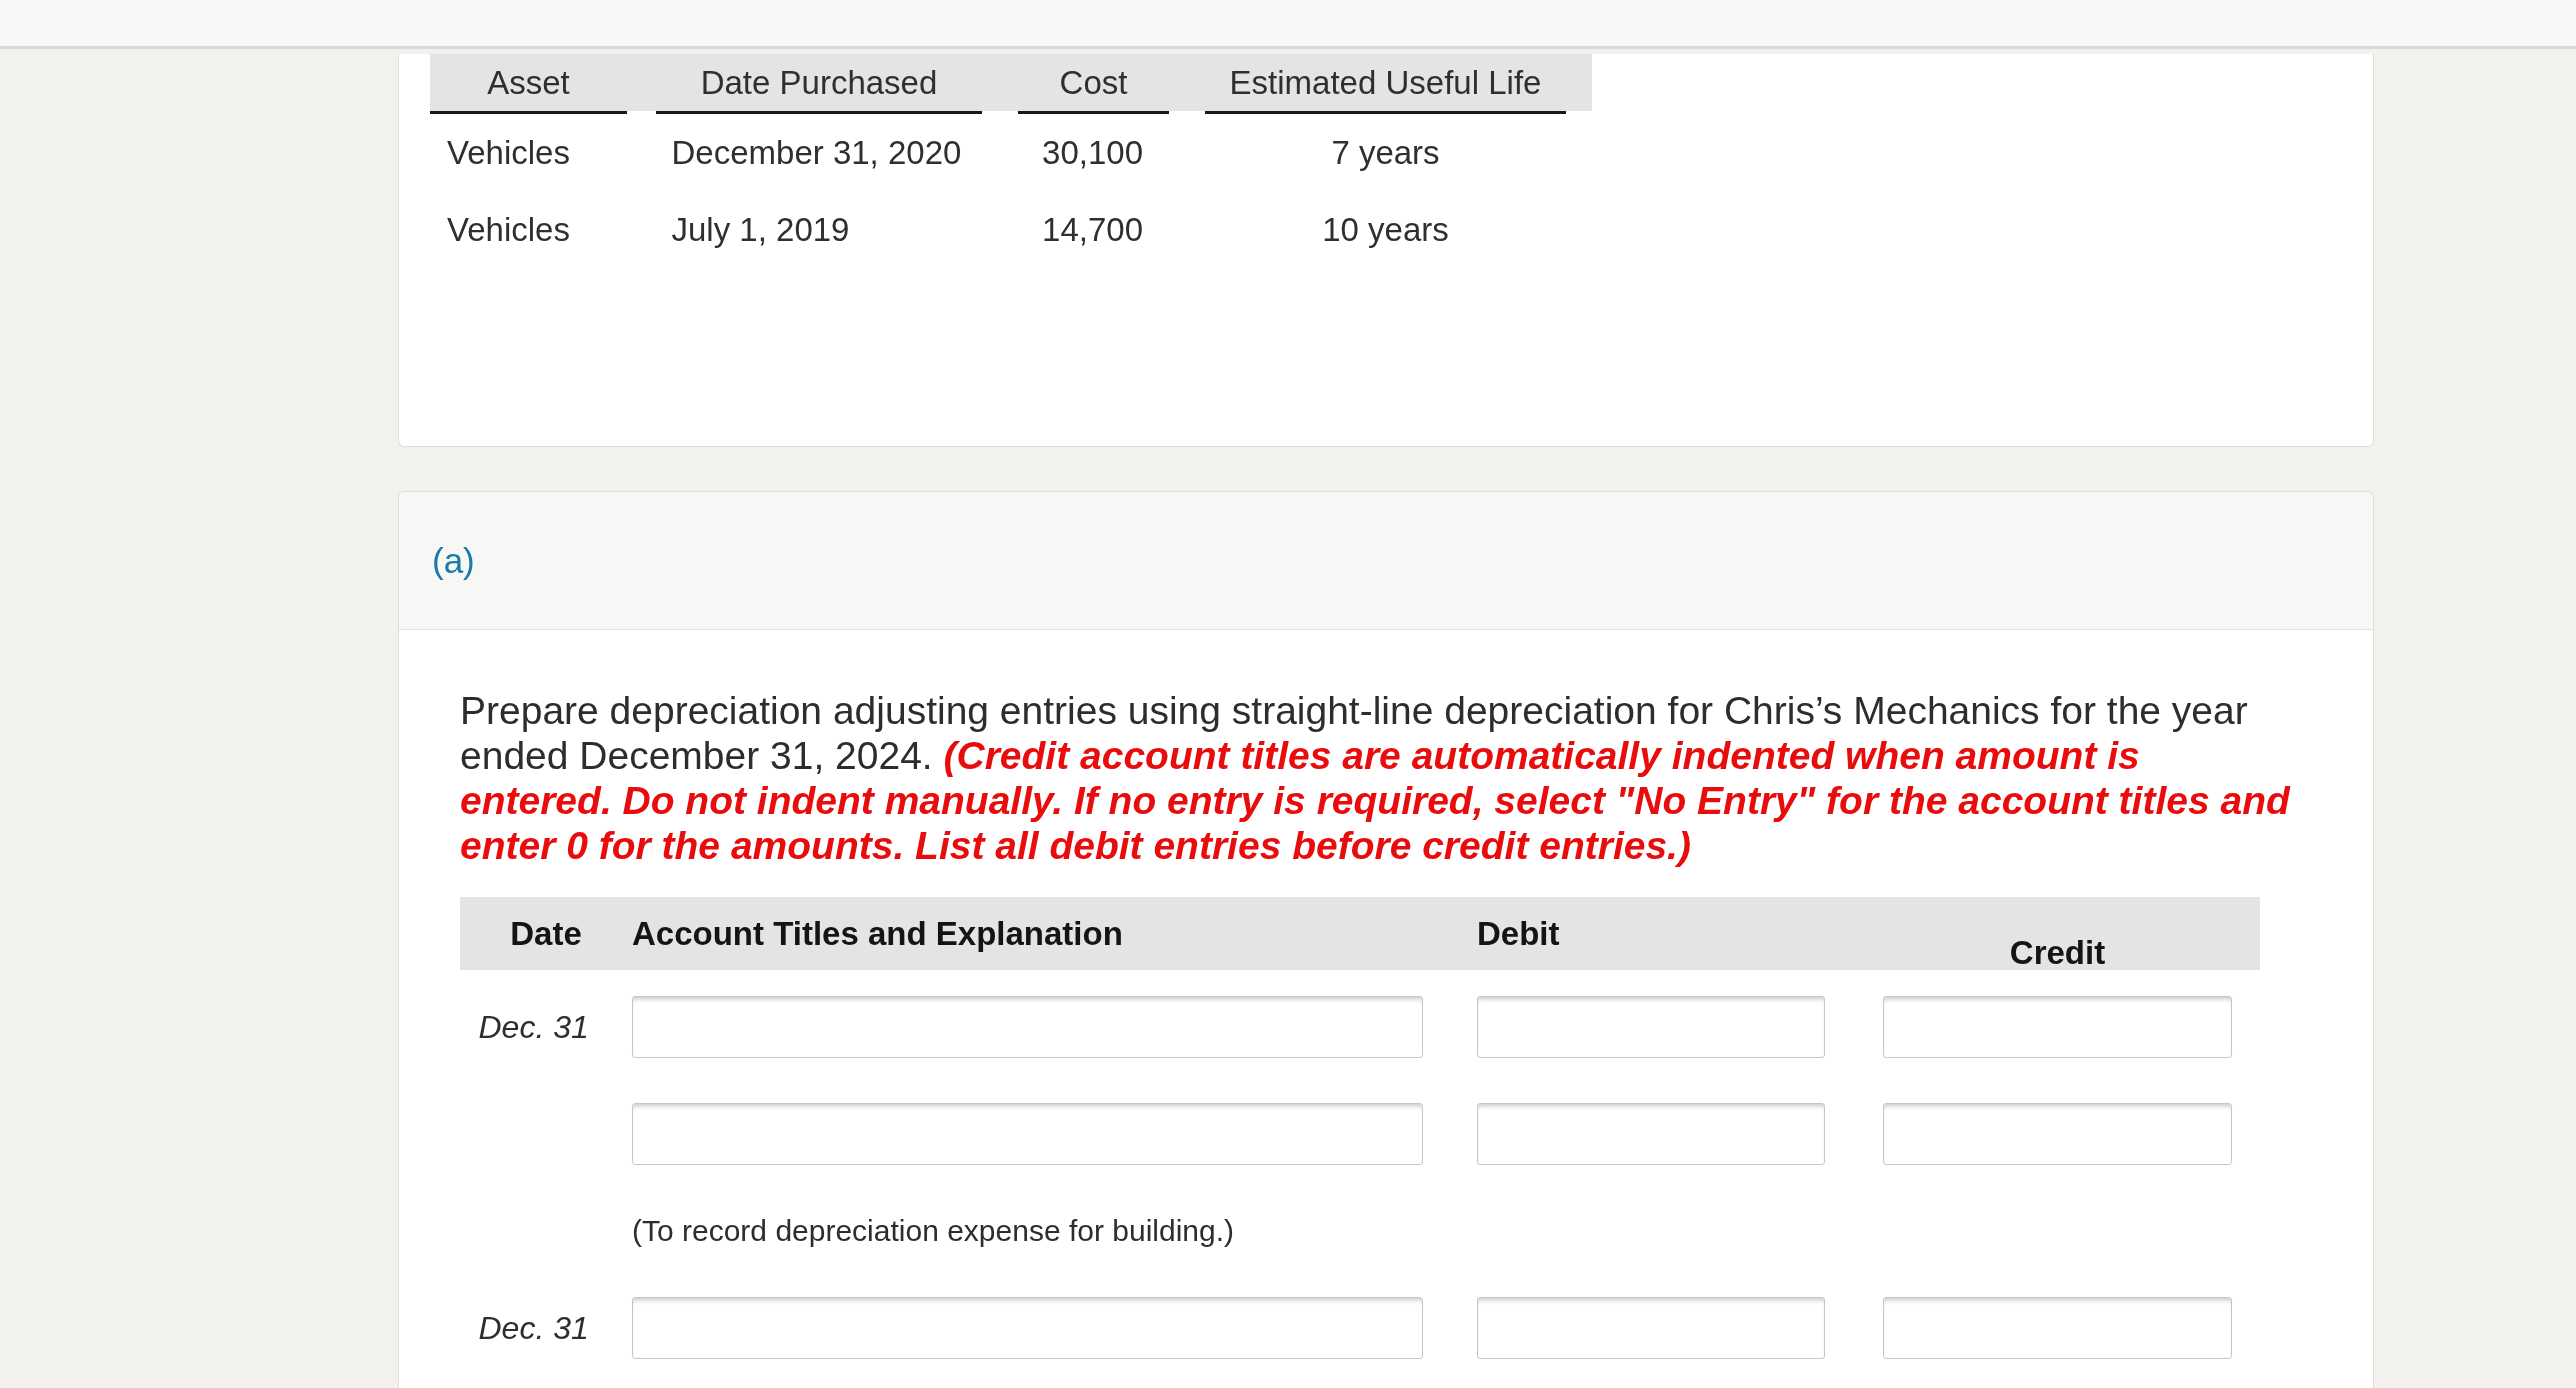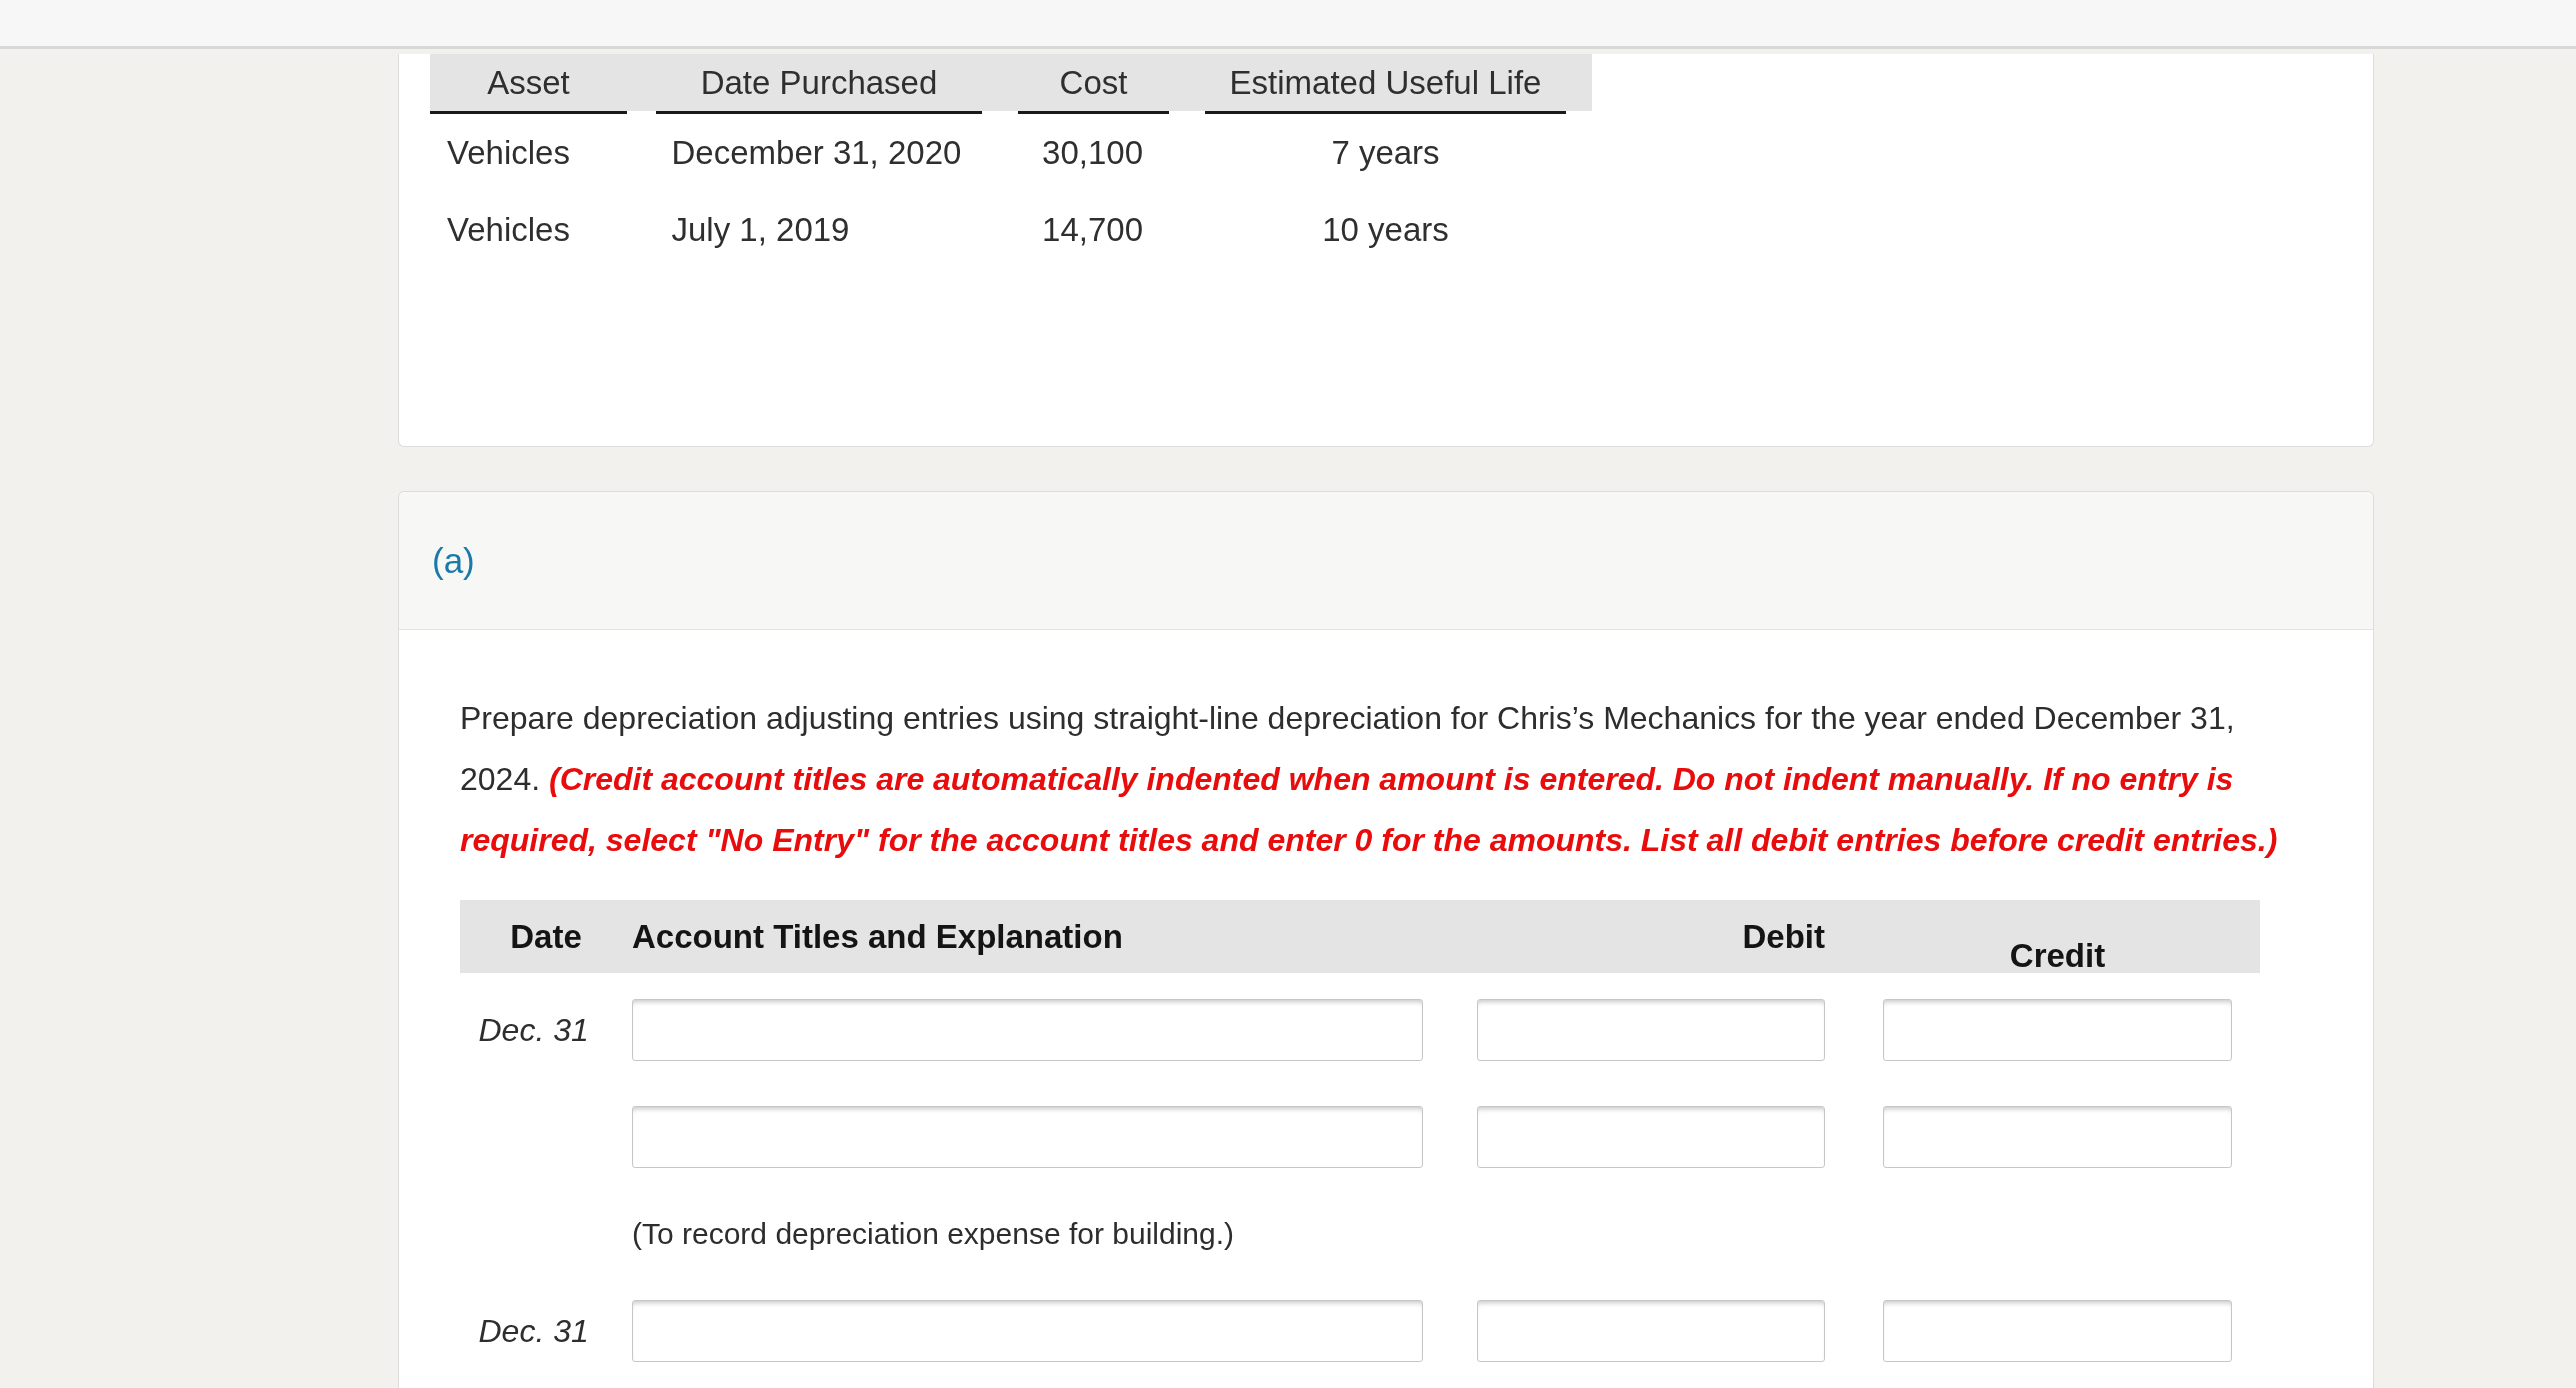--- a/index.html
+++ b/index.html
@@ -83,22 +83,22 @@
     cursor:pointer;
   }
   .sec-label {
     font-size:35px;
     color:#1a79a8;
   }
   .card2-body { padding:58px 46px 0 61px; }
 
   .instructions {
     width:1842px;
-    font-size:32px;
-    line-height:61px;
+    font-size:39px;
+    line-height:45px;
     color:#2d2d2d;
   }
   .instructions .red {
     color:#e90c0c;
     font-weight:bold;
     font-style:italic;
   }
 
   
   .journal { margin-top:29px; }
@@ -109,21 +109,21 @@
     width:1800px;
     height:73px;
     background:#e4e4e4;
     font-weight:bold;
     font-size:33px;
     color:#141414;
   }
   .jh-date    { width:172px;  text-align:center; }
   .jh-account { width:791px; text-align:left; }
   .jh-gap1    { width:54px; }
-  .jh-debit   { width:348px;  text-align:right; }
+  .jh-debit   { width:348px;  text-align:left; }
   .jh-gap2    { width:58px; }
   .jh-credit  { width:349px;  text-align:center;margin-top:38px; }
 
   .jrow {
     display:flex;
     align-items:center;
     width:1800px;
   }
   .r1 { margin-top:26px; }
   .r2 { margin-top:45px; }

